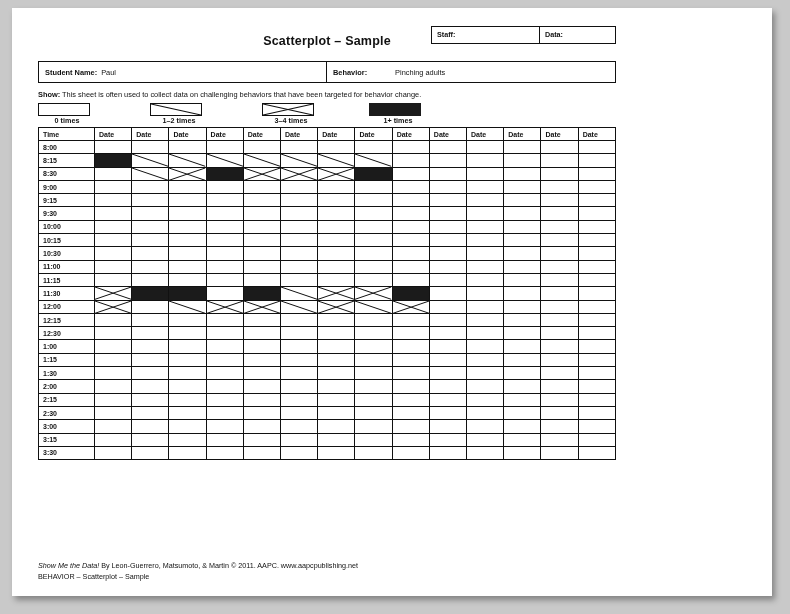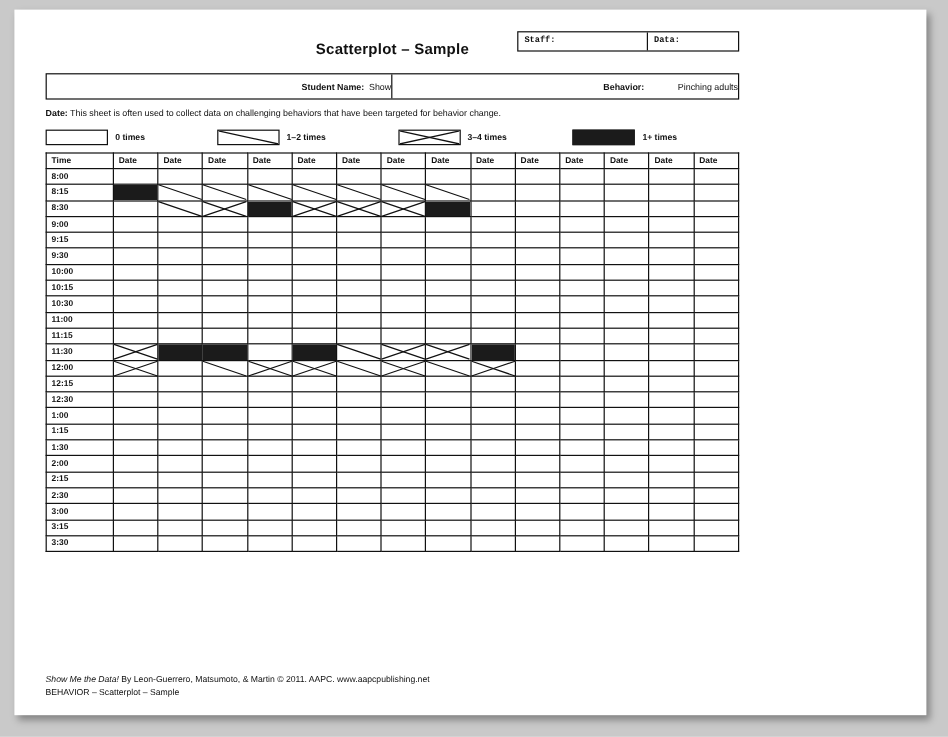--- a/index.html
+++ b/index.html
@@ -43,40 +43,38 @@
     right:0;top:2px;
     display:flex;
     border:1.6px solid #111;
     background:#fff;
   }
   .staffdate .cell{
     padding:3px 6px 4px 5px;
     font-size:7.2px;
     font-weight:bold;
     color:#111;
-    font-family:Liberation Mono, monospace;
   }
   .staffdate .cell.staff{width:96px;border-right:1.6px solid #111;}
   .staffdate .cell.date{width:64px;}
 
   
   .idrow{
     display:flex;
     border:1.6px solid #111;
     height:20px;
     margin-top:3px;
   }
   .idrow .half{
     display:flex;
     align-items:center;
     font-size:7.4px;
     color:#111;
     padding-left:6px;
     box-sizing:border-box;
-    justify-content:flex-end;
   }
   .idrow .half.left{width:50%;border-right:1.6px solid #111;}
   .idrow .half.right{width:50%;}
   .idrow .lbl{font-weight:bold;}
   .idrow .val{font-weight:normal;margin-left:4px;}
   .idrow .val.wide{margin-left:28px;}
 
   
   .note{
     margin-top:7px;
@@ -85,21 +83,21 @@
   }
   .note b{font-weight:bold;}
 
   
   .legend{
     margin-top:7px;
     display:flex;
     align-items:center;
     height:16px;
   }
-  .legend .item{display:flex;align-items:center;}
+  .legend .item{display:flex;align-items:center;flex-direction:column;}
   .legend .swatch{
     width:52px;height:13px;
     border:1.4px solid #111;
     background:#fff;
     position:relative;
     box-sizing:border-box;
     overflow:hidden;
   }
   .legend .swatch.solid{background:#1b1b1b;border-color:#1b1b1b;}
   .legend .swatch svg{position:absolute;left:0;top:0;width:100%;height:100%;}
@@ -191,30 +189,30 @@
       <div class="doc-title">Scatterplot – Sample</div>
       <div class="staffdate">
         <div class="cell staff">Staff:</div>
         <div class="cell date">Data:</div>
       </div>
     </div>
 
     <div class="idrow">
       <div class="half left">
         <span class="lbl">Student Name:</span>
-        <span class="val">Show</span>
+        <span class="val">Paul</span>
       </div>
       <div class="half right">
         <span class="lbl">Behavior:</span>
         <span class="val wide">Pinching adults</span>
       </div>
     </div>
 
     <div class="note">
-      <b>Date:</b>
+      <b>Show:</b>
       <span>This sheet is often used to collect data on challenging behaviors that have been targeted for behavior change.</span>
     </div>
 
     <div class="legend">
       <div class="item">
         <div class="swatch"></div>
         <div class="txt">0 times</div>
       </div>
       <div class="gap1"></div>
       <div class="item">

